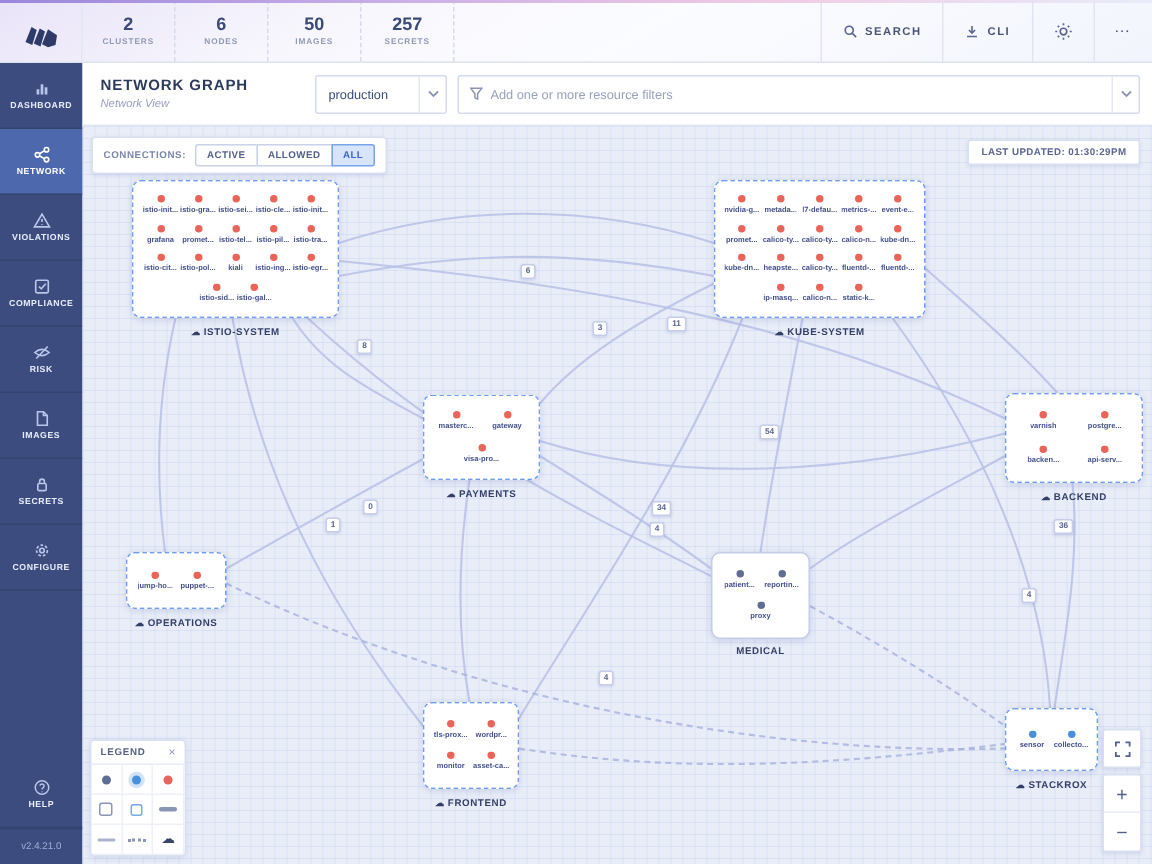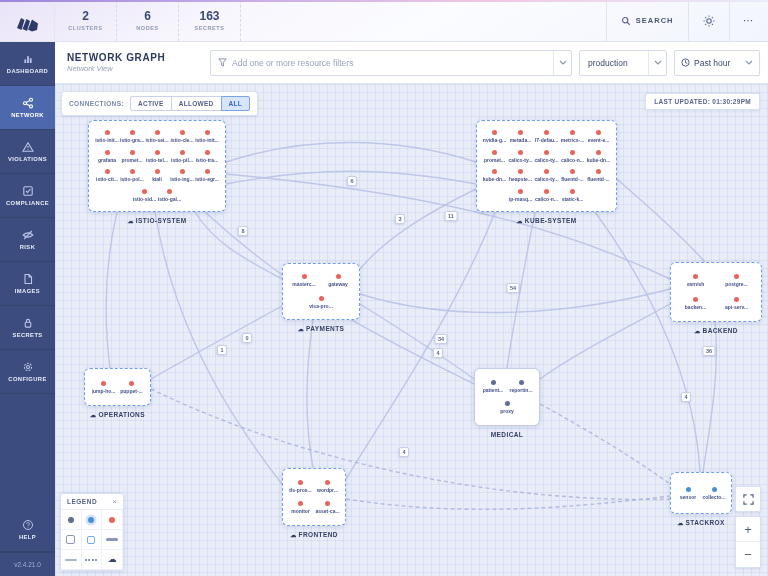--- a/index.html
+++ b/index.html
@@ -153,32 +153,44 @@
     <div class="stats" id="stats">
         <div class="stat">
           <div class="stat-value">2</div>
           <div class="stat-label">CLUSTERS</div>
         </div>
         <div class="stat">
           <div class="stat-value">6</div>
           <div class="stat-label">NODES</div>
         </div>
         <div class="stat">
-          <div class="stat-value">163</div>
+          <div class="stat-value">50</div>
+          <div class="stat-label">IMAGES</div>
+        </div>
+        <div class="stat">
+          <div class="stat-value">257</div>
           <div class="stat-label">SECRETS</div>
         </div>
       </div>
     <div class="top-spacer"></div>
     <div class="top-actions">
       <button class="top-btn">
         <svg width="10" height="10" viewBox="0 0 12 12" fill="none" stroke-width="1.3">
           <circle cx="5" cy="5" r="3.2"></circle>
             <line x1="7.5" y1="7.5" x2="10.5" y2="10.5"></line>
         </svg>
         <span>SEARCH</span>
+      </button>
+      <button class="top-btn">
+        <svg width="10" height="10" viewBox="0 0 12 12" fill="none" stroke-width="1.3">
+          <line x1="6" y1="1.5" x2="6" y2="7"></line>
+            <polyline points="3.5,4.8 6,7.3 8.5,4.8"></polyline>
+            <line x1="2" y1="10" x2="10" y2="10"></line>
+        </svg>
+        <span>CLI</span>
       </button>
       <button class="top-btn">
         <svg width="12" height="12" viewBox="0 0 12 12" fill="none" stroke-width="1.1">
           <circle cx="6" cy="6" r="2.2"></circle>
           <line x1="6" y1="0.5" x2="6" y2="1.8"></line>
             <line x1="6" y1="10.2" x2="6" y2="11.5"></line>
           <line x1="0.5" y1="6" x2="1.8" y2="6"></line>
             <line x1="10.2" y1="6" x2="11.5" y2="6"></line>
           <line x1="2.2" y1="2.2" x2="3.1" y2="3.1"></line>
             <line x1="8.9" y1="8.9" x2="9.8" y2="9.8"></line>
@@ -286,50 +298,40 @@
         </div>
         <div class="side-version">v2.4.21.0</div>
       </nav>
 
     <div class="main">
       <div class="toolbar">
         <div class="tb-title">
           <div class="tb-title-main">NETWORK GRAPH</div>
           <div class="tb-title-sub">Network View</div>
         </div>
-        <div class="ctrl filter-box">
-          <span class="funnel">
-            <svg width="9" height="9" viewBox="0 0 10 10" fill="none" stroke="#8b94b3" stroke-width="1.1">
-                <path d="M1 1 H9 L6 5 V9 L4 8 V5 Z"></path>
-              </svg>
-          </span>
-          <span class="ph">Add one or more resource filters</span>
-          <span class="chev-cell">
-            <svg class="chev" width="8" height="5" viewBox="0 0 8 5" fill="none" stroke-width="1.2">
-                <path d="M1 1 L4 4 L7 1"></path>
-              </svg>
-          </span>
-        </div>
         <div class="ctrl cluster-select">
           <span class="val">production</span>
           <span class="chev-cell">
             <svg class="chev" width="8" height="5" viewBox="0 0 8 5" fill="none" stroke-width="1.2">
                 <path d="M1 1 L4 4 L7 1"></path>
               </svg>
           </span>
         </div>
-        <div class="ctrl time-select">
-          <svg width="9" height="9" viewBox="0 0 10 10" fill="none" stroke="#55608a" stroke-width="1.1">
-            <circle cx="5" cy="5" r="4"></circle>
-              <path d="M5 2.5 V5 L7 6"></path>
-          </svg>
-          <span class="val">Past hour</span>
-          <svg class="chev" width="8" height="5" viewBox="0 0 8 5" fill="none" stroke="#8b94b3" stroke-width="1.2">
-              <path d="M1 1 L4 4 L7 1"></path>
-            </svg>
+        <div class="ctrl filter-box">
+          <span class="funnel">
+            <svg width="9" height="9" viewBox="0 0 10 10" fill="none" stroke="#8b94b3" stroke-width="1.1">
+                <path d="M1 1 H9 L6 5 V9 L4 8 V5 Z"></path>
+              </svg>
+          </span>
+          <span class="ph">Add one or more resource filters</span>
+          <span class="chev-cell">
+            <svg class="chev" width="8" height="5" viewBox="0 0 8 5" fill="none" stroke-width="1.2">
+                <path d="M1 1 L4 4 L7 1"></path>
+              </svg>
+          </span>
         </div>
       </div>
 
       <div class="canvas" id="canvas">
         <svg class="edges" width="713" height="492" viewBox="0 0 713 492">
           <path d="M171,78 C250,52 340,52 421,78"></path>
           <path d="M171,100 C260,83 330,83 421,100"></path>
           <path d="M171,90 C330,105 480,130 615,195"></path>
           <path d="M140,128 C160,160 190,175 227,195"></path>
           <path d="M150,128 C250,220 340,260 419,300"></path>

